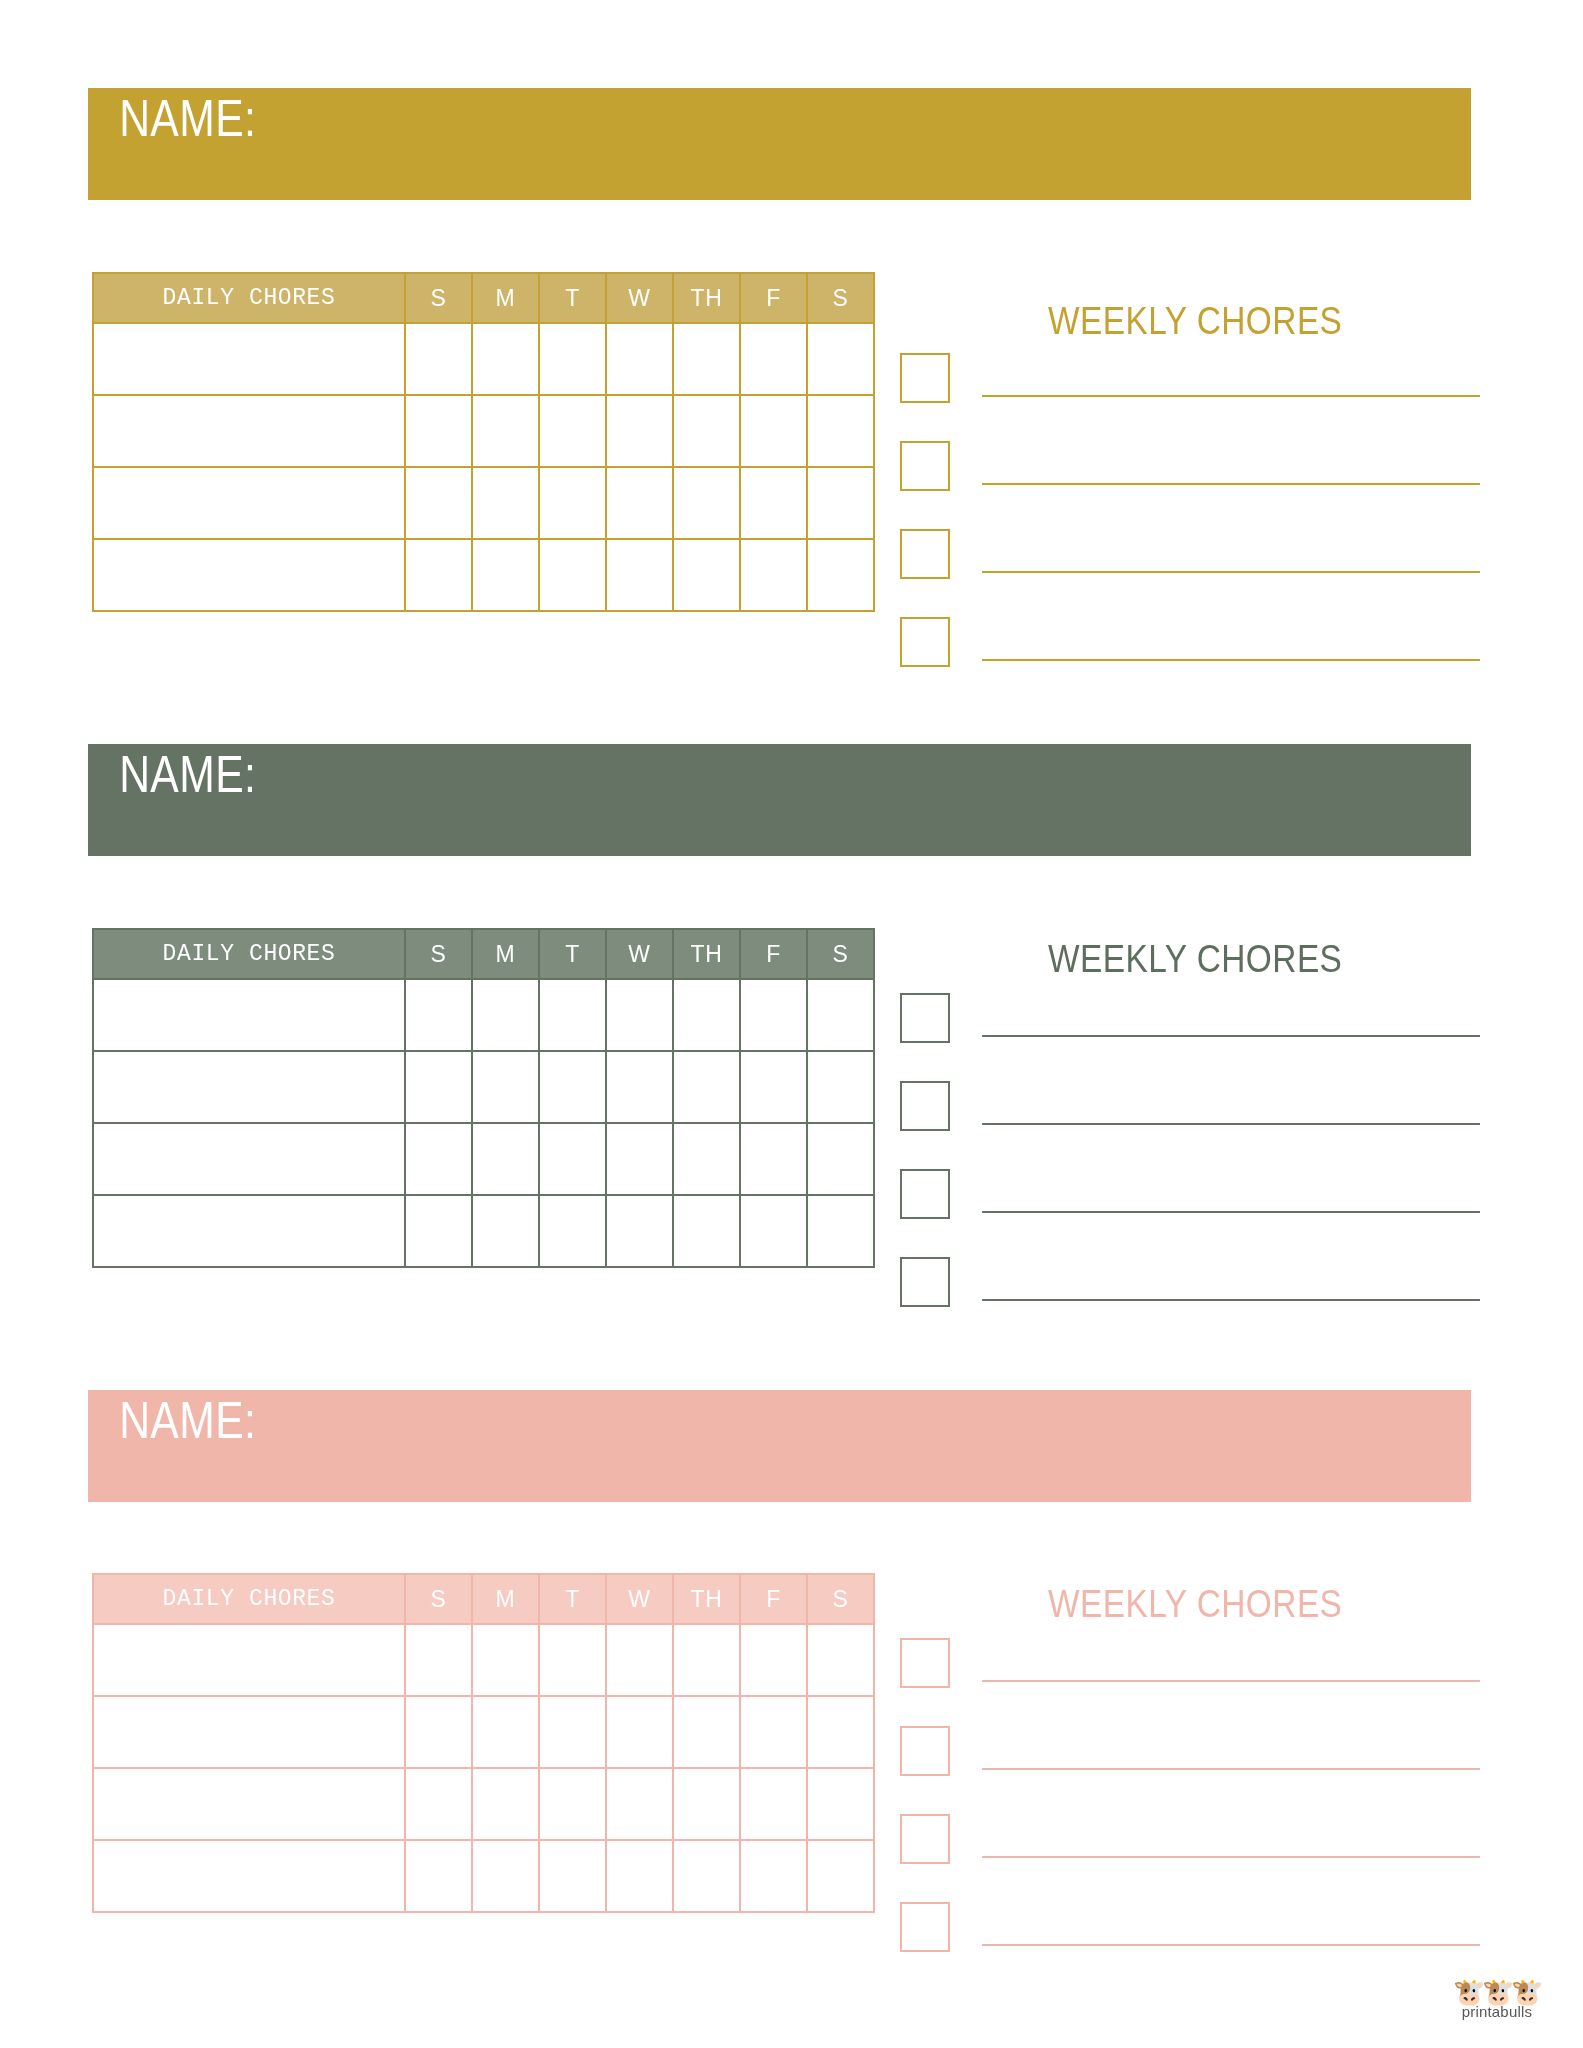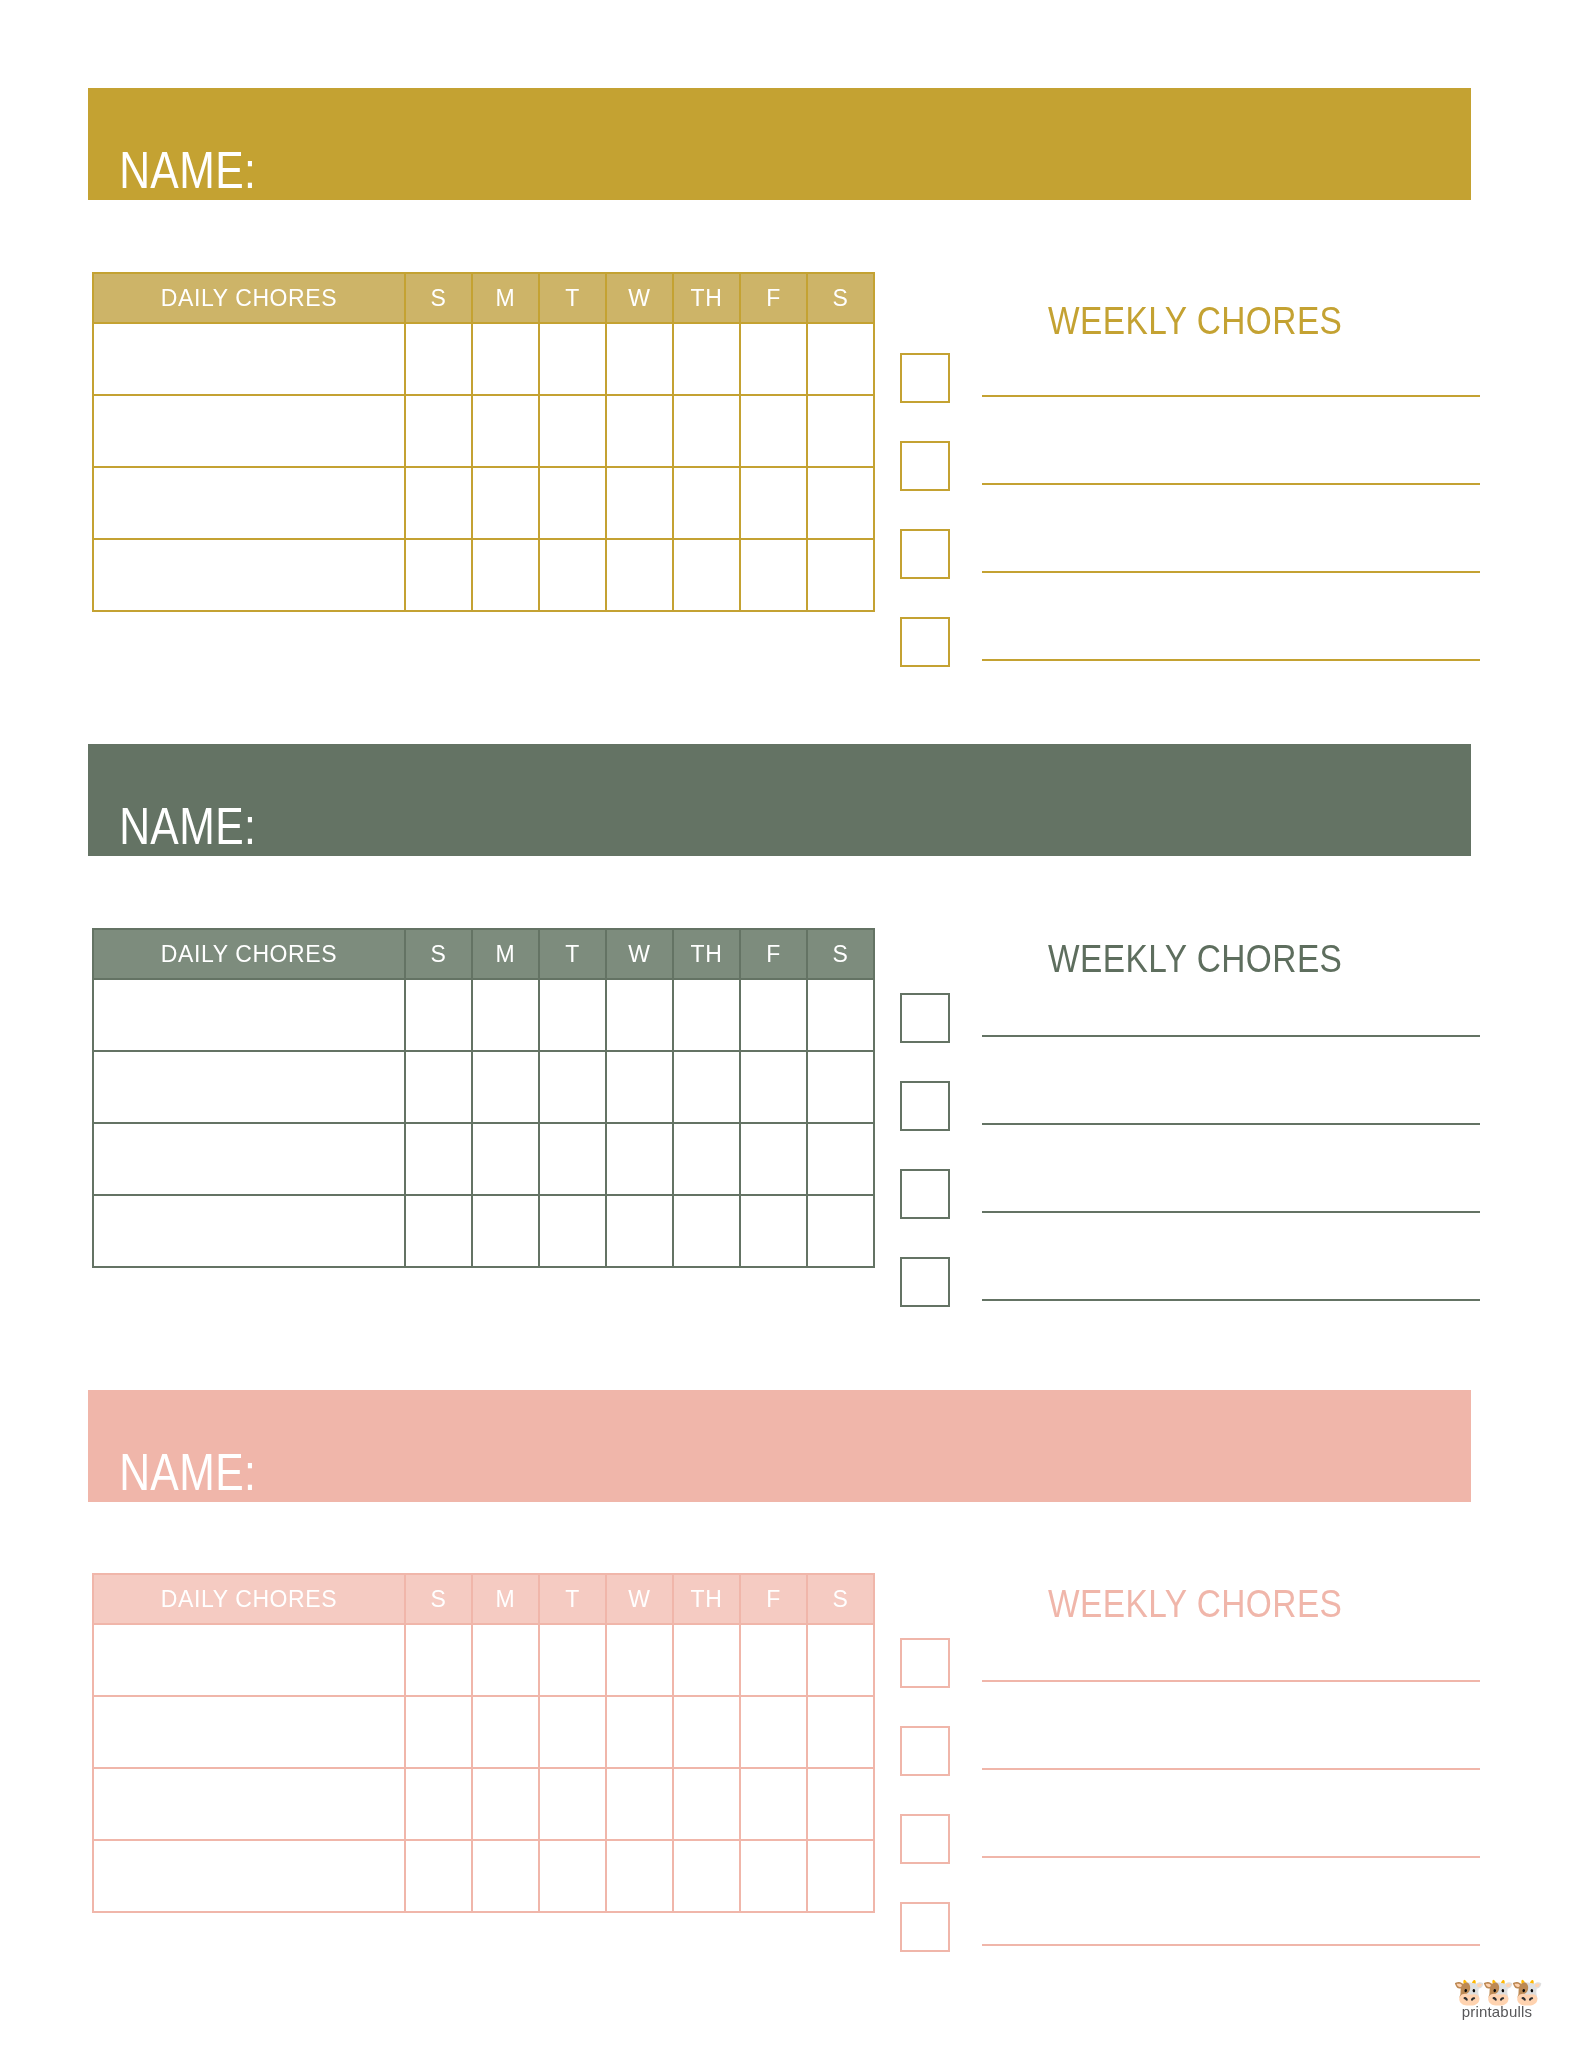--- a/index.html
+++ b/index.html
@@ -27,21 +27,21 @@
     width: 100%;
   }
 
   
   .name-banner {
     position: absolute;
     left: 88px;
     width: 1383px;
     height: 112px;
     display: flex;
-    align-items: flex-end;
+    align-items: flex-start;
   }
   .name-banner .name-label {
     color: #ffffff;
     font-size: 52px;
     letter-spacing: 0.5px;
     font-weight: 400;
     font-family: "Liberation Sans Narrow", "Liberation Sans", sans-serif;
     transform: scaleX(0.82);
     transform-origin: left center;
     padding-left: 38px;
@@ -64,20 +64,21 @@
   .daily-table thead th {
     height: 48px;
     color: #ffffff;
     font-size: 23px;
     font-weight: 400;
     letter-spacing: 0.6px;
     font-family: "Liberation Sans Narrow", "Liberation Sans", sans-serif;
   }
   .daily-table thead th.chores-head {
     width: 310px;
+    font-family: Liberation Mono, monospace;
   }
   .daily-table thead th.day-head {
     width: 65px;
   }
 
   
   .weekly-title {
     position: absolute;
     font-size: 38px;
     font-weight: 400;

